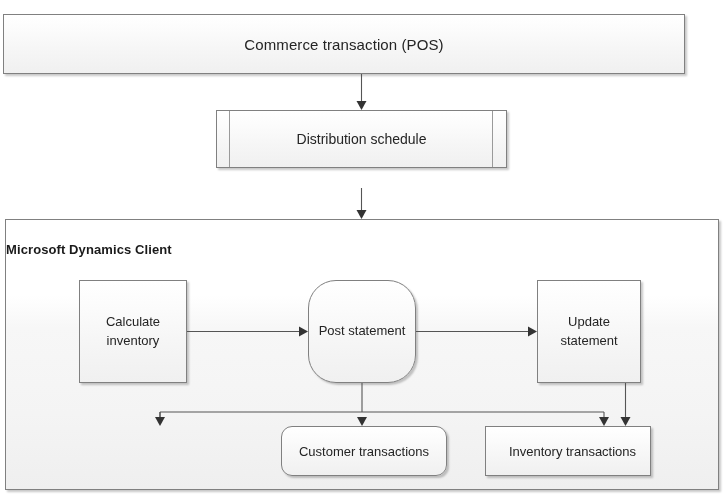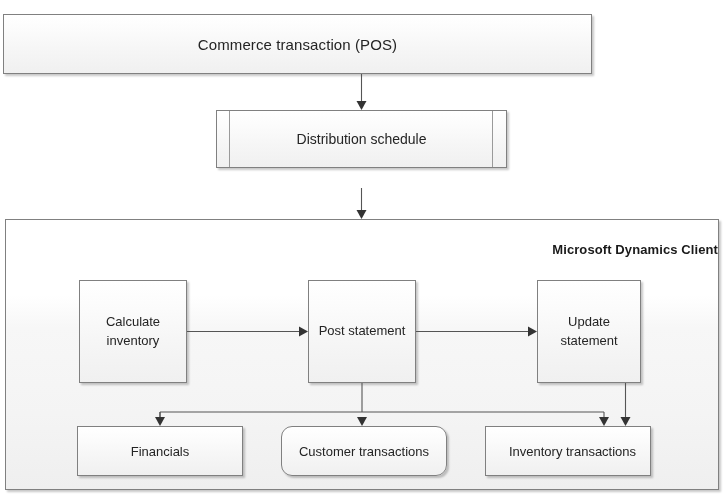--- a/index.html
+++ b/index.html
@@ -34,21 +34,21 @@
     align-items: center;
     justify-content: center;
     text-align: center;
     color: #242424;
   }
 
   
   #banner {
     left: 3px;
     top: 14px;
-    width: 589px;
+    width: 682px;
     height: 60px;
     font-size: 15px;
     letter-spacing: 0.1px;
   }
 
   
   #tape {
     left: 216px;
     top: 110px;
     width: 291px;
@@ -81,36 +81,36 @@
                 #ffffff 28%,
                 #f7f7f7 40%,
                 #f4f4f4 72%,
                 #efefef 100%);
   }
   #container-title {
     position: absolute;
     left: 0;
     right: 0;
     top: 22px;
-    text-align: right;
+    text-align: left;
     font-size: 13px;
     font-weight: bold;
     color: #1a1a1a;
     letter-spacing: 0.1px;
   }
 
   
   .proc {
     font-size: 13px;
     line-height: 1.45;
     top: 280px;
     height: 103px;
   }
   #proc-calculate  { left: 79px;  width: 108px; }
-  #proc-post       { left: 308px; width: 108px; }
+  #proc-post       { left: 308px; width: 108px; border-radius: 28px; }
   #proc-update     { left: 537px; width: 104px; }
 
   
   .leaf {
     font-size: 13px;
     top: 426px;
     height: 50px;
   }
   #leaf-financials   { left: 77px;  width: 166px; }
   #leaf-customer     { left: 281px; width: 166px; border-radius: 11px; }
@@ -162,23 +162,20 @@
     <span>Post statement</span>
   </div>
 
   <div class="shape proc" id="proc-update">
     <span>
       <span>Update</span><br>
       <span>statement</span>
     </span>
   </div>
 
-  <div class="shape leaf" id="leaf-financials">
-    <span>Financials</span>
-  </div>
 
   <div class="shape leaf" id="leaf-customer">
     <span>Customer transactions</span>
   </div>
 
   <div class="shape leaf" id="leaf-inventory">
     <span>Inventory transactions</span>
   </div>
 
   <svg id="connectors" viewBox="0 0 724 498" width="724" height="498">

